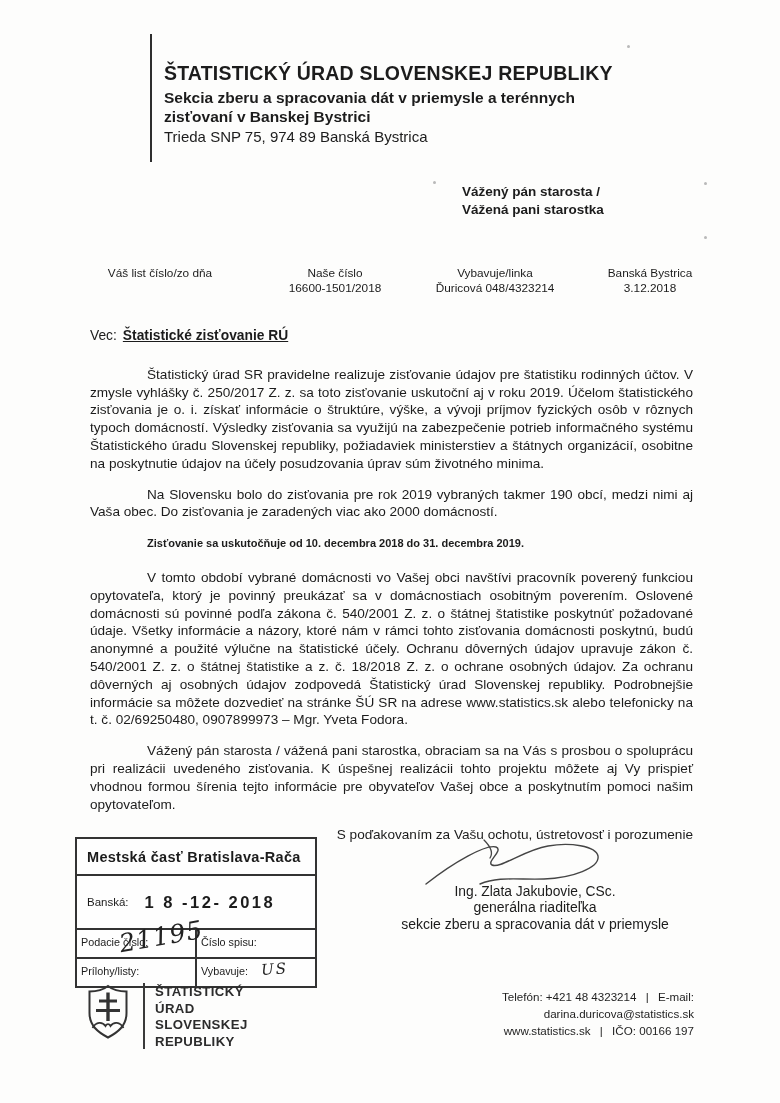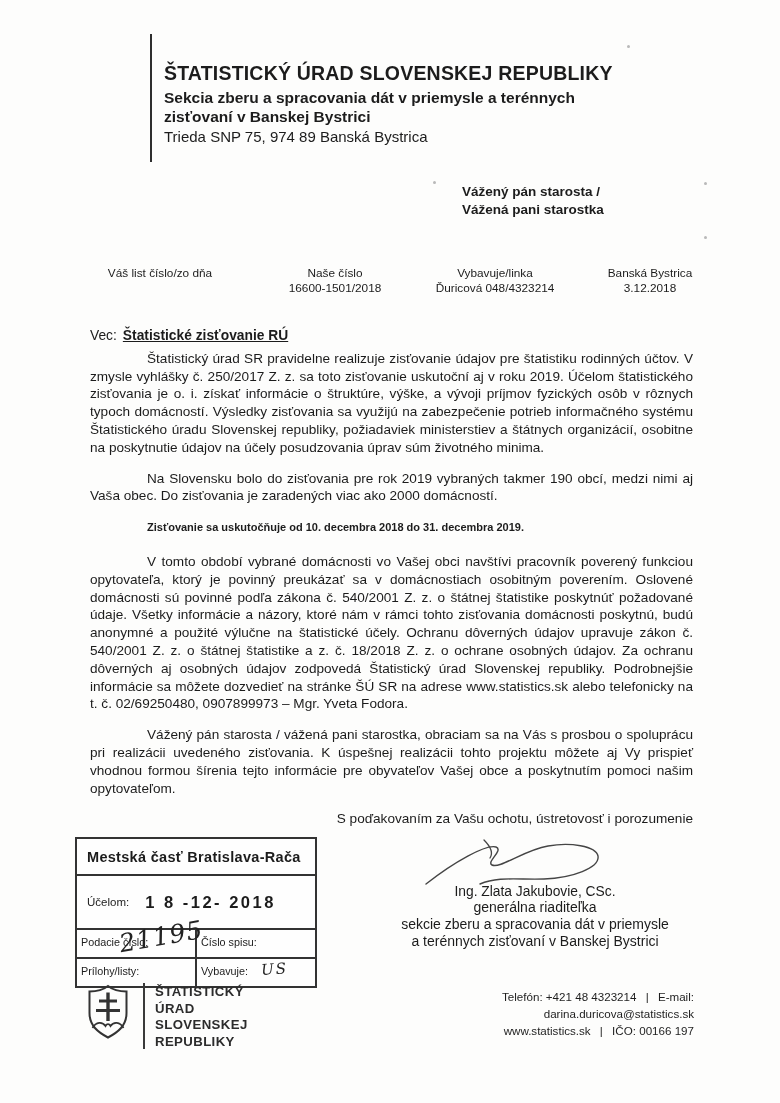--- a/index.html
+++ b/index.html
@@ -21,21 +21,21 @@
   .refrow { position:absolute; left:60px; top:266px; width:660px; display:flex; }
   .refcol { font-size:11.8px; line-height:15px; text-align:center; }
   .refcol .lab { white-space:nowrap; }
   .refcol .val { white-space:nowrap; }
   .rc1 { width:200px; }
   .rc2 { width:150px; }
   .rc3 { width:170px; }
   .rc4 { width:140px; }
   
   .content { position:absolute; left:90px; top:327px; width:603px; font-size:13.6px; line-height:17.8px; }
-  .subject { margin-bottom:5px; font-size:13.8px; }
+  .subject { margin-bottom:21px; font-size:13.8px; }
   .subject .stitle { font-weight:bold; text-decoration:underline; margin-left:6px; }
   .content p { margin:0 0 13px 0; text-align:justify; text-indent:57px; }
   .highlight { font-weight:bold; font-size:11px; margin:14px 0 16px 0; text-indent:57px; text-align:left; }
   .thanks { margin-top:12px; text-indent:57px;text-align:right; }
   
   .stamp { position:absolute; left:75px; top:837px; width:238px; border:2px solid #333; background:rgba(255,255,255,.6); }
   .stamp-title { border-bottom:2px solid #333; padding:10px 6px 9px 10px; font-weight:bold; font-size:14.5px; letter-spacing:.3px; white-space:nowrap; }
   .stamp-date { border-bottom:2px solid #333; height:52px; display:flex; align-items:center; padding-left:10px; }
   .stamp-date .dlab { font-size:11.5px; }
   .stamp-date .dval { font-size:16.5px; font-weight:600; letter-spacing:2.5px; margin-left:16px; white-space:nowrap; }
@@ -105,21 +105,21 @@
     <p>Na Slovensku bolo do zisťovania pre rok 2019 vybraných takmer 190 obcí, medzi nimi aj Vaša obec. Do zisťovania je zaradených viac ako 2000 domácností.</p>
     <div class="highlight">Zisťovanie sa uskutočňuje od 10. decembra 2018 do 31. decembra 2019.</div>
     <p>V tomto období vybrané domácnosti vo Vašej obci navštívi pracovník poverený funkciou opytovateľa, ktorý je povinný preukázať sa v domácnostiach osobitným poverením. Oslovené domácnosti sú povinné podľa zákona č. 540/2001 Z. z. o štátnej štatistike poskytnúť požadované údaje. Všetky informácie a názory, ktoré nám v rámci tohto zisťovania domácnosti poskytnú, budú anonymné a použité výlučne na štatistické účely. Ochranu dôverných údajov upravuje zákon č. 540/2001 Z. z. o štátnej štatistike a z. č. 18/2018 Z. z. o ochrane osobných údajov. Za ochranu dôverných aj osobných údajov zodpovedá Štatistický úrad Slovenskej republiky. Podrobnejšie informácie sa môžete dozvedieť na stránke ŠÚ SR na adrese www.statistics.sk alebo telefonicky na t. č. 02/69250480, 0907899973 – Mgr. Yveta Fodora.</p>
     <p>Vážený pán starosta / vážená pani starostka, obraciam sa na Vás s prosbou o spoluprácu pri realizácii uvedeného zisťovania. K úspešnej realizácii tohto projektu môžete aj Vy prispieť vhodnou formou šírenia tejto informácie pre obyvateľov Vašej obce a poskytnutím pomoci našim opytovateľom.</p>
     <div class="thanks">S poďakovaním za Vašu ochotu, ústretovosť i porozumenie</div>
   </div>
 
   <div class="stamp">
     <div class="stamp-title">Mestská časť Bratislava-Rača</div>
     <div class="stamp-date">
-      <span class="dlab">Účelom:</span>
+      <span class="dlab">Banská:</span>
       <span class="dval">1 8  -12-  2018</span>
     </div>
     <div class="stamp-grid">
       <div class="scell sc-a">
         <span>Podacie číslo:</span>
         <span class="hw hw-podacie">21195</span>
       </div>
       <div class="scell sc-b">
         <span>Číslo spisu:</span>
       </div>
@@ -134,21 +134,20 @@
   </div>
 
   <div class="sigblock">
     <svg class="sig-svg" width="230" height="52" viewBox="0 0 230 52">
       <path d="M6 46 C34 24 66 6 76 9 C84 12 66 24 72 27 C80 31 104 12 128 8 C150 4 176 8 178 18 C180 30 152 40 124 41 C100 42 78 38 60 46" fill="none" stroke="#454545" stroke-width="1.4" stroke-linecap="round"></path>
       <path d="M64 2 C70 8 74 14 70 20" fill="none" stroke="#454545" stroke-width="1.3" stroke-linecap="round"></path>
     </svg>
     <div class="sig-name">Ing. Zlata Jakubovie, CSc.</div>
     <div class="sig-line">generálna riaditeľka</div>
     <div class="sig-line">sekcie zberu a spracovania dát v priemysle</div>
-    <div class="sig-line">a terénnych zisťovaní v Banskej Bystrici</div>
   </div>
 
   <div class="footer-logo">
     <svg width="46" height="58" viewBox="0 0 46 58">
       <path d="M23 3 C18 7 10.5 8.5 4.5 8.5 L4.5 30 C4.5 43 13.5 49.5 23 54.5 C32.5 49.5 41.5 43 41.5 30 L41.5 8.5 C35.5 8.5 28 7 23 3 Z" fill="none" stroke="#333" stroke-width="2"></path>
       <path d="M23 9.5 L23 38" fill="none" stroke="#333" stroke-width="3.4"></path>
       <path d="M14 18 L32 18" fill="none" stroke="#333" stroke-width="3"></path>
       <path d="M11 27.5 L35 27.5" fill="none" stroke="#333" stroke-width="3"></path>
       <path d="M7.5 45 C11 38.5 17.5 38.5 20.5 43 C22 40.5 24 40.5 25.5 43 C28.5 38.5 35 38.5 38.5 45" fill="none" stroke="#333" stroke-width="1.8"></path>
     </svg>

